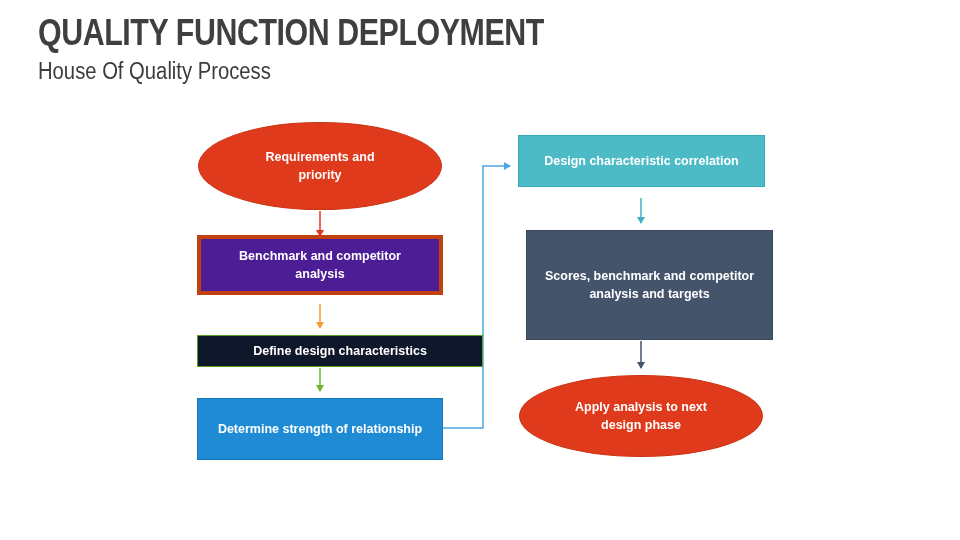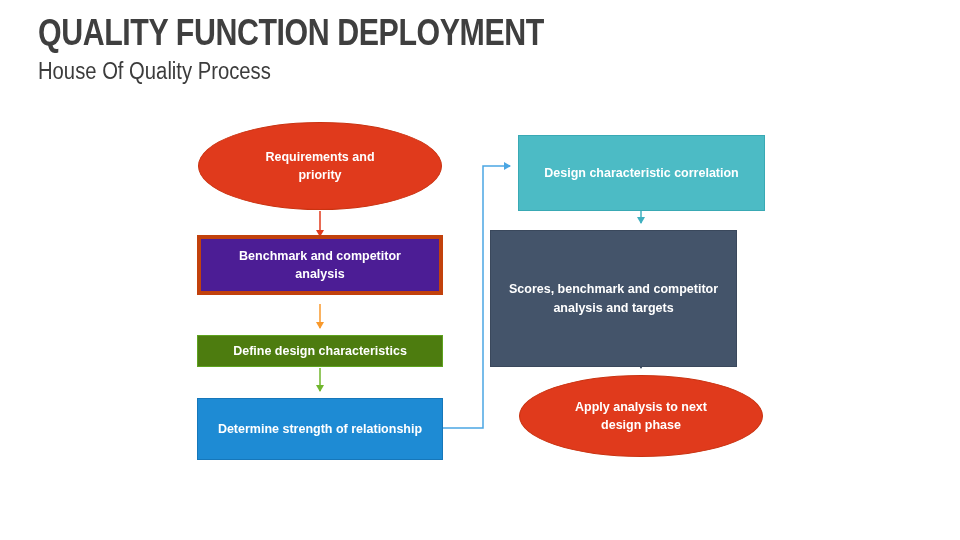--- a/index.html
+++ b/index.html
@@ -64,36 +64,36 @@
   }
   .node-requirements .label { width: 155px; }
 
   .node-benchmark {
     left: 197px; top: 235px; width: 246px; height: 60px;
     background: #4c1d95; border: 4px solid #c2410c;
   }
   .node-benchmark .label { width: 200px; }
 
   .node-define {
-    left: 197px; top: 335px; width: 246px; height: 32px;
-    background: #4d7c0f; border: 1px solid #5ea31f;
+    left: 197px; top: 335px; width: 286px; height: 32px;
+    background: #0f172a; border: 1px solid #5ea31f;
   }
 
   .node-determine {
     left: 197px; top: 398px; width: 246px; height: 62px;
     background: #1e8bd4; border: 1px solid #1677ba; text-align: right;
   }
 
   .node-correlation {
-    left: 518px; top: 135px; width: 247px; height: 76px;
+    left: 518px; top: 135px; width: 247px; height: 52px;
     background: #4cbbc5; border: 1px solid #39a9b4;
   }
 
   .node-scores {
-    left: 490px; top: 230px; width: 247px; height: 137px;
+    left: 526px; top: 230px; width: 247px; height: 110px;
     background: #44546a; border: 1px solid #3a485c;
   }
   .node-scores .label { width: 235px; }
 
   .node-apply {
     left: 519px; top: 375px; width: 244px; height: 82px;
     background: #e03a1c; border: 1px solid #c93311;
   }
   .node-apply .label { width: 170px; }
 </style>

